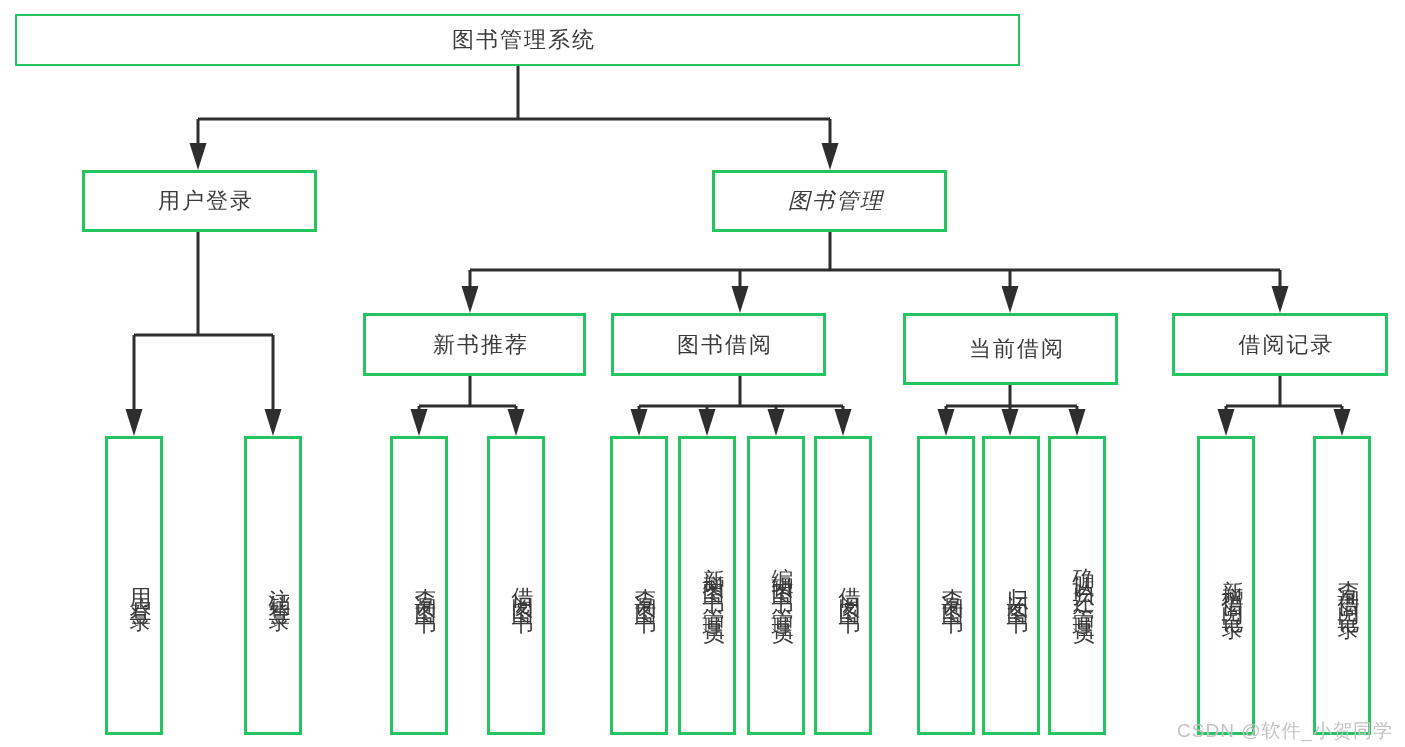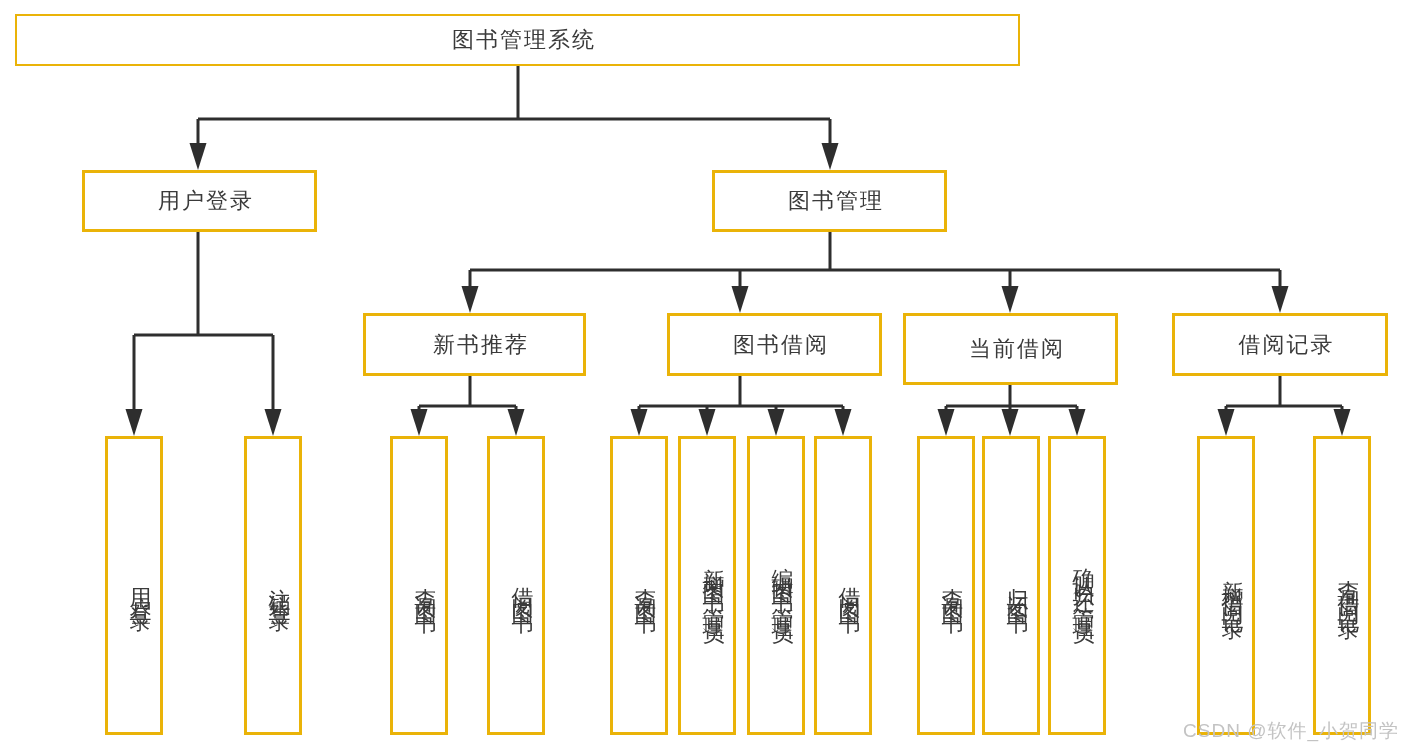--- a/index.html
+++ b/index.html
@@ -1,25 +1,25 @@
 <!DOCTYPE html>
 <html><head>
 <meta charset="utf-8">
 <style>
   html,body{margin:0;padding:0;background:#ffffff;}
   body{font-family:"Liberation Sans", sans-serif; width:1405px; height:747px; position:relative; overflow:hidden;}
   #canvas{position:relative;width:1405px;height:747px;background:#ffffff;}
   svg.connectors{position:absolute;left:0;top:0;z-index:1;pointer-events:none;}
-  .box{position:absolute;background:#ffffff;border:3px solid #eab308;box-sizing:border-box;
+  .box{position:absolute;background:#ffffff;border:3px solid #22c55e;box-sizing:border-box;
        display:flex;align-items:center;justify-content:center;z-index:2;padding-left:13px;}
   .box .lbl{font-size:22px;color:#3a3a3a;letter-spacing:2px;white-space:nowrap;}
   .root-box{border-width:2px;}
   .leaf{width:58px;top:436px;height:299px;}
   .leaf .lbl{writing-mode:vertical-rl;text-orientation:mixed;letter-spacing:8px;font-size:22px;line-height:1;}
-  .watermark{position:absolute;right:6px;bottom:3px;font-size:19px;color:#c3c3c3;
+  .watermark{position:absolute;right:12px;bottom:3px;font-size:19px;color:#c3c3c3;
              letter-spacing:1px;z-index:20;white-space:nowrap;}
 </style>
 </head>
 <body>
 
 <div id="canvas">
 
   <svg class="connectors" width="1405" height="747" viewBox="0 0 1405 747">
     <g stroke="#2e2e2e" stroke-width="3" fill="none">
 
@@ -60,28 +60,28 @@
     </g>
   </svg>
 
   <div class="box root-box" style="left:15px;top:14px;width:1005px;height:52px;">
     <span class="lbl">图书管理系统</span>
   </div>
 
   <div class="box" style="left:82px;top:170px;width:235px;height:62px;">
     <span class="lbl">用户登录</span>
   </div>
-  <div class="box" style="left:712px;top:170px;width:235px;height:62px;">
+  <div class="box" style="left:712px;top:170px;width:235px;height:62px;font-style:italic;">
     <span class="lbl">图书管理</span>
   </div>
 
   <div class="box" style="left:363px;top:313px;width:223px;height:63px;">
     <span class="lbl">新书推荐</span>
   </div>
-  <div class="box" style="left:667px;top:313px;width:215px;height:63px;">
+  <div class="box" style="left:611px;top:313px;width:215px;height:63px;">
     <span class="lbl">图书借阅</span>
   </div>
   <div class="box" style="left:903px;top:313px;width:215px;height:72px;">
     <span class="lbl">当前借阅</span>
   </div>
   <div class="box" style="left:1172px;top:313px;width:216px;height:63px;">
     <span class="lbl">借阅记录</span>
   </div>
 
   <div class="box leaf" style="left:105px;">

